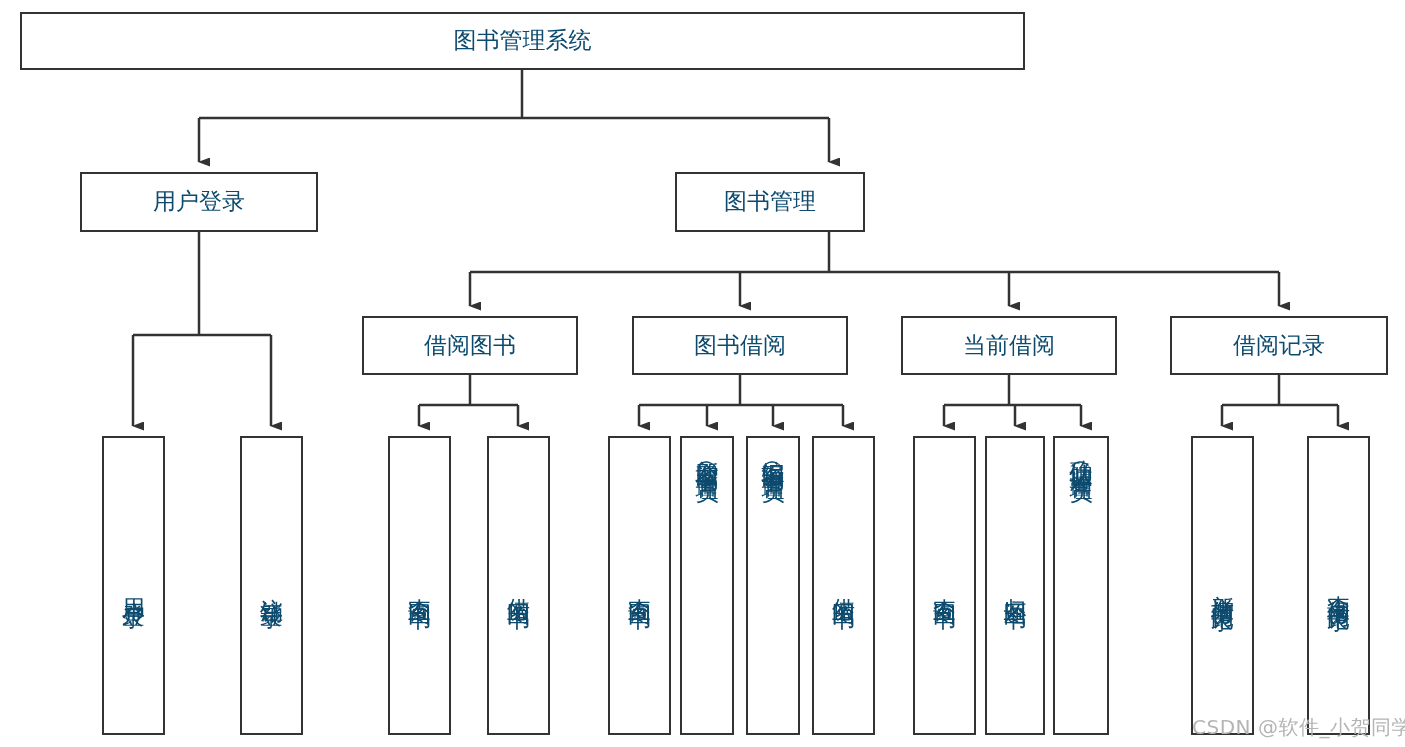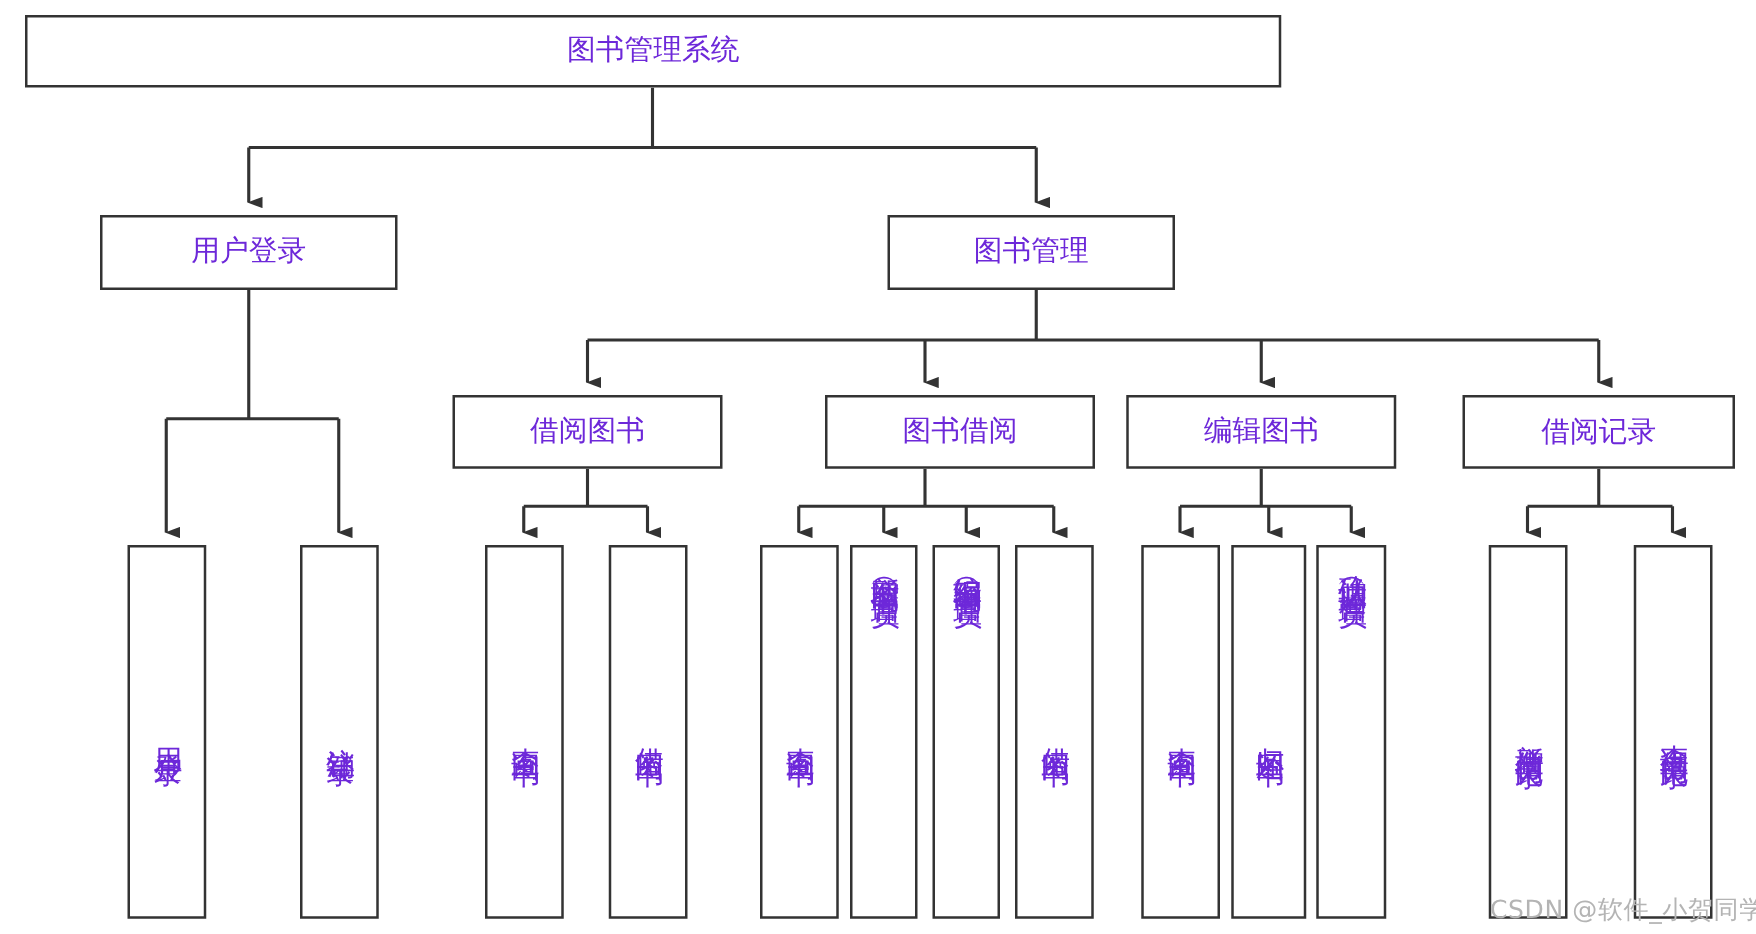--- a/index.html
+++ b/index.html
@@ -30,21 +30,21 @@
   .node {
     position: absolute;
     box-sizing: border-box;
     background: #ffffff;
     border: 2px solid #333333;
     display: flex;
     align-items: center;
     justify-content: center;
   }
   .node .label {
-    color: #6d28d9;
+    color: #0c4a6e;
     line-height: 1.18;
     text-align: center;
     white-space: nowrap;
   }
   .node.horizontal .label {
     font-size: 23px;
   }
   .node.vertical {
     align-items: flex-start;
     justify-content: center;
@@ -127,32 +127,32 @@
     </g>
   </svg>
 
   <div class="node horizontal" style="left: 20px; top: 12px; width: 1005px; height: 58px;">
     <span class="label">图书管理系统</span>
   </div>
 
   <div class="node horizontal" style="left: 80px; top: 172px; width: 238px; height: 60px;">
     <span class="label">用户登录</span>
   </div>
-  <div class="node horizontal" style="left: 710px; top: 172px; width: 230px; height: 60px;">
+  <div class="node horizontal" style="left: 675px; top: 172px; width: 190px; height: 60px;">
     <span class="label">图书管理</span>
   </div>
 
   <div class="node horizontal" style="left: 362px; top: 316px; width: 216px; height: 59px;">
     <span class="label">借阅图书</span>
   </div>
-  <div class="node horizontal" style="left: 632px; top: 316px; width: 216px; height: 59px; margin-left: 28px;">
+  <div class="node horizontal" style="left: 632px; top: 316px; width: 216px; height: 59px;">
     <span class="label">图书借阅</span>
   </div>
   <div class="node horizontal" style="left: 901px; top: 316px; width: 216px; height: 59px;">
-    <span class="label">编辑图书</span>
+    <span class="label">当前借阅</span>
   </div>
   <div class="node horizontal" style="left: 1170px; top: 316px; width: 218px; height: 59px; font-family: Liberation Serif, serif;">
     <span class="label">借阅记录</span>
   </div>
 
   <div class="node vertical mid" style="left: 102px; top: 436px; width: 63px; height: 299px;">
     <span class="label">用户登录</span>
   </div>
   <div class="node vertical mid" style="left: 240px; top: 436px; width: 63px; height: 299px;">
     <span class="label">注销登录</span>

